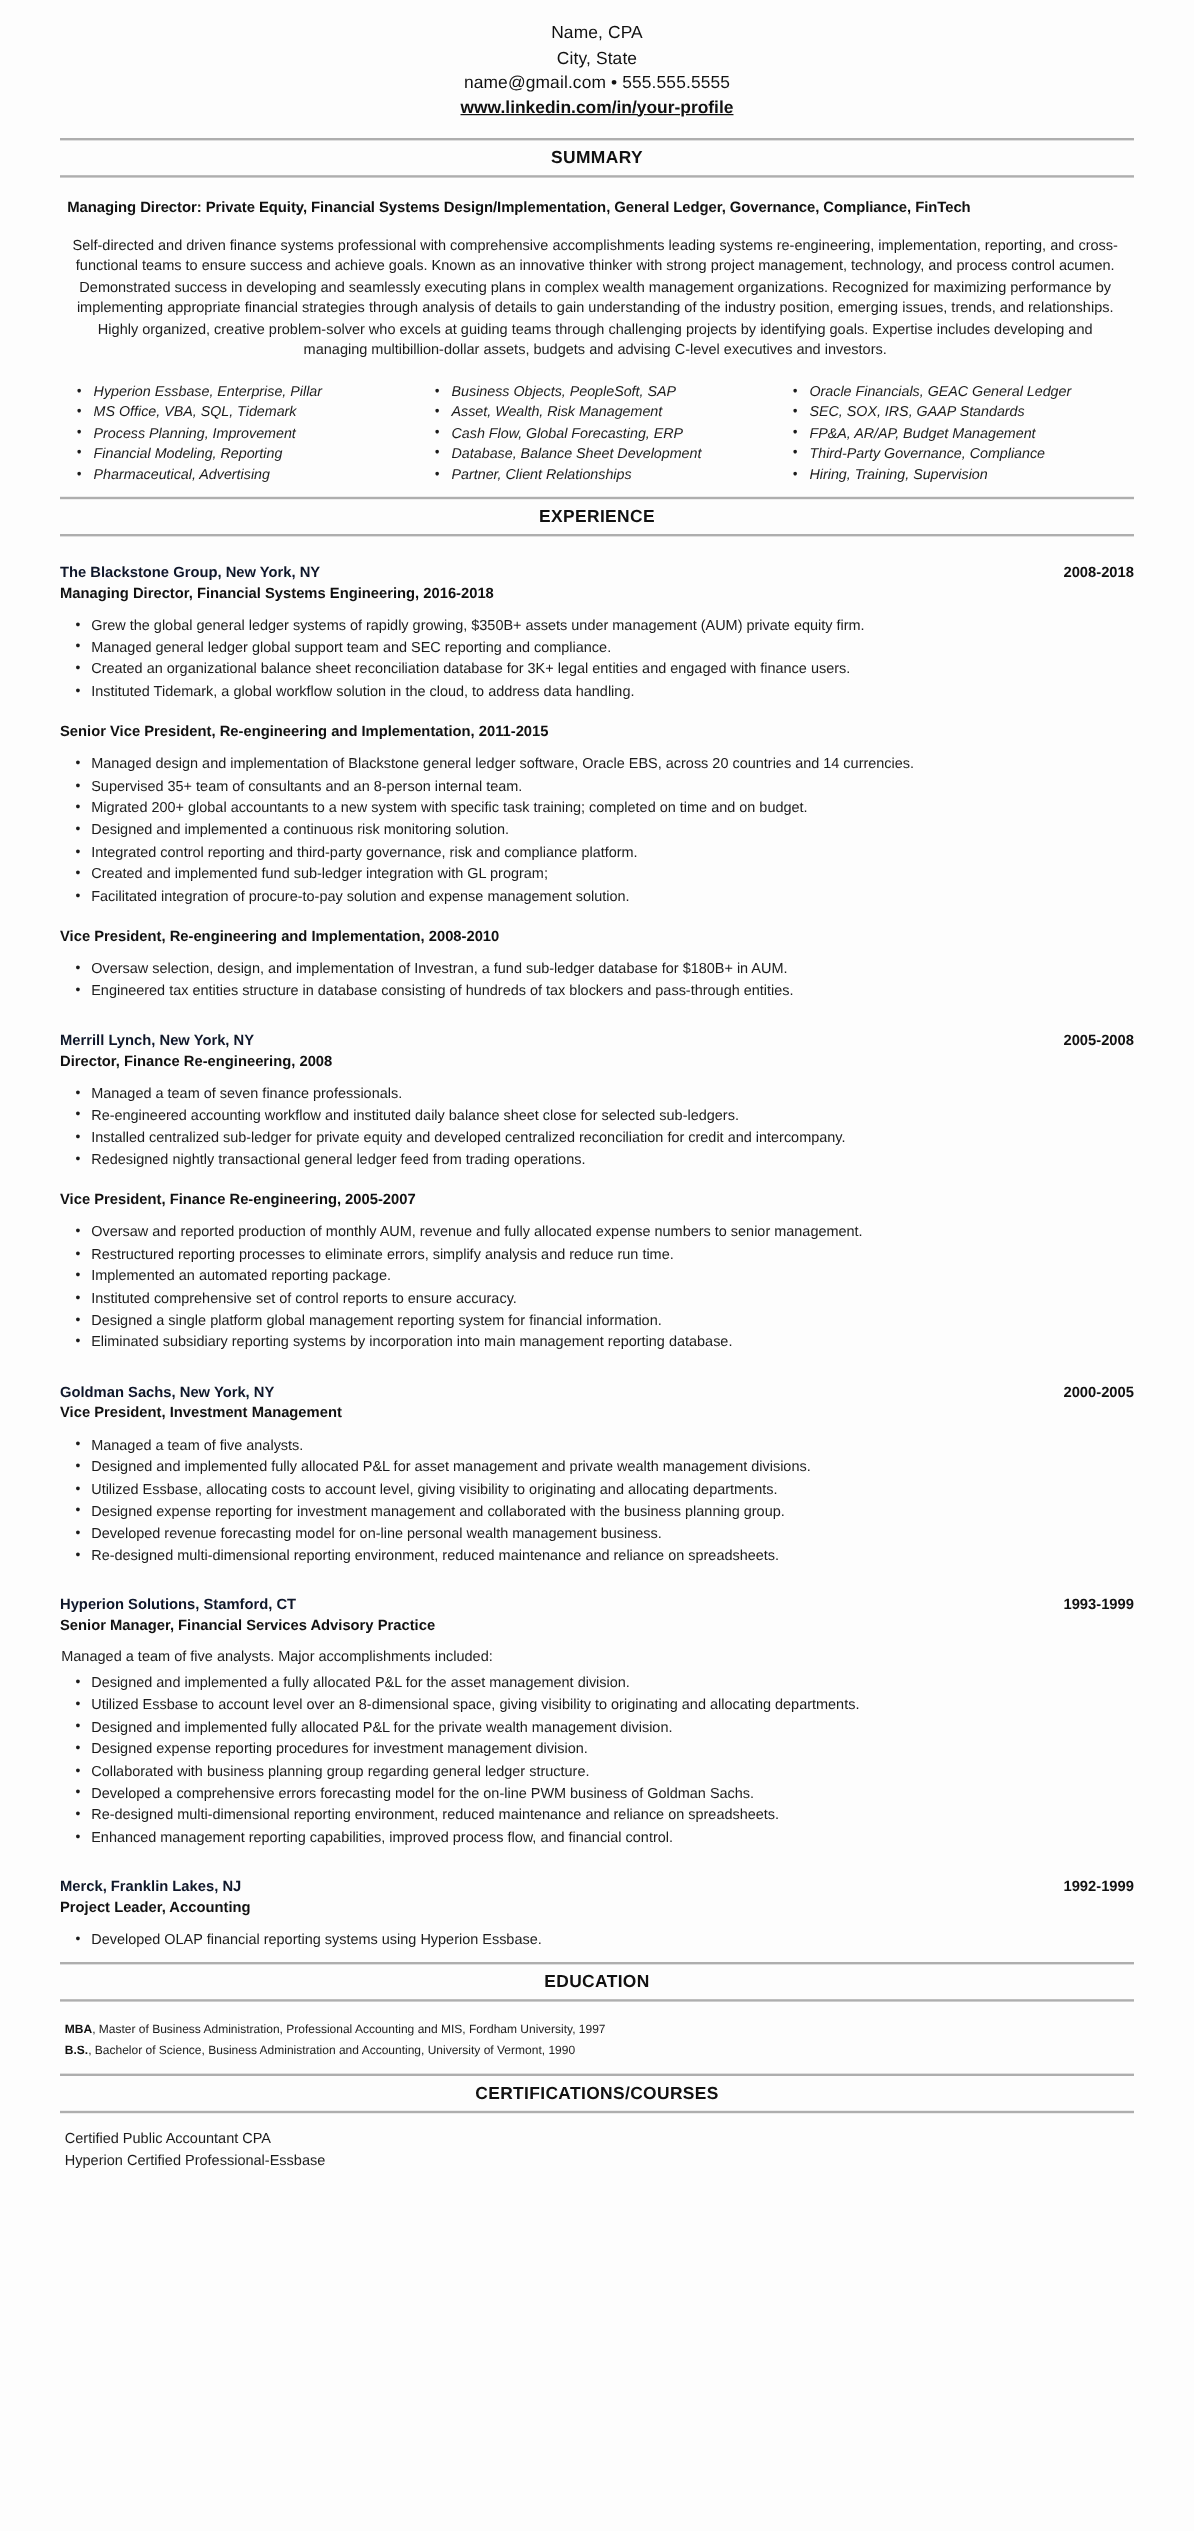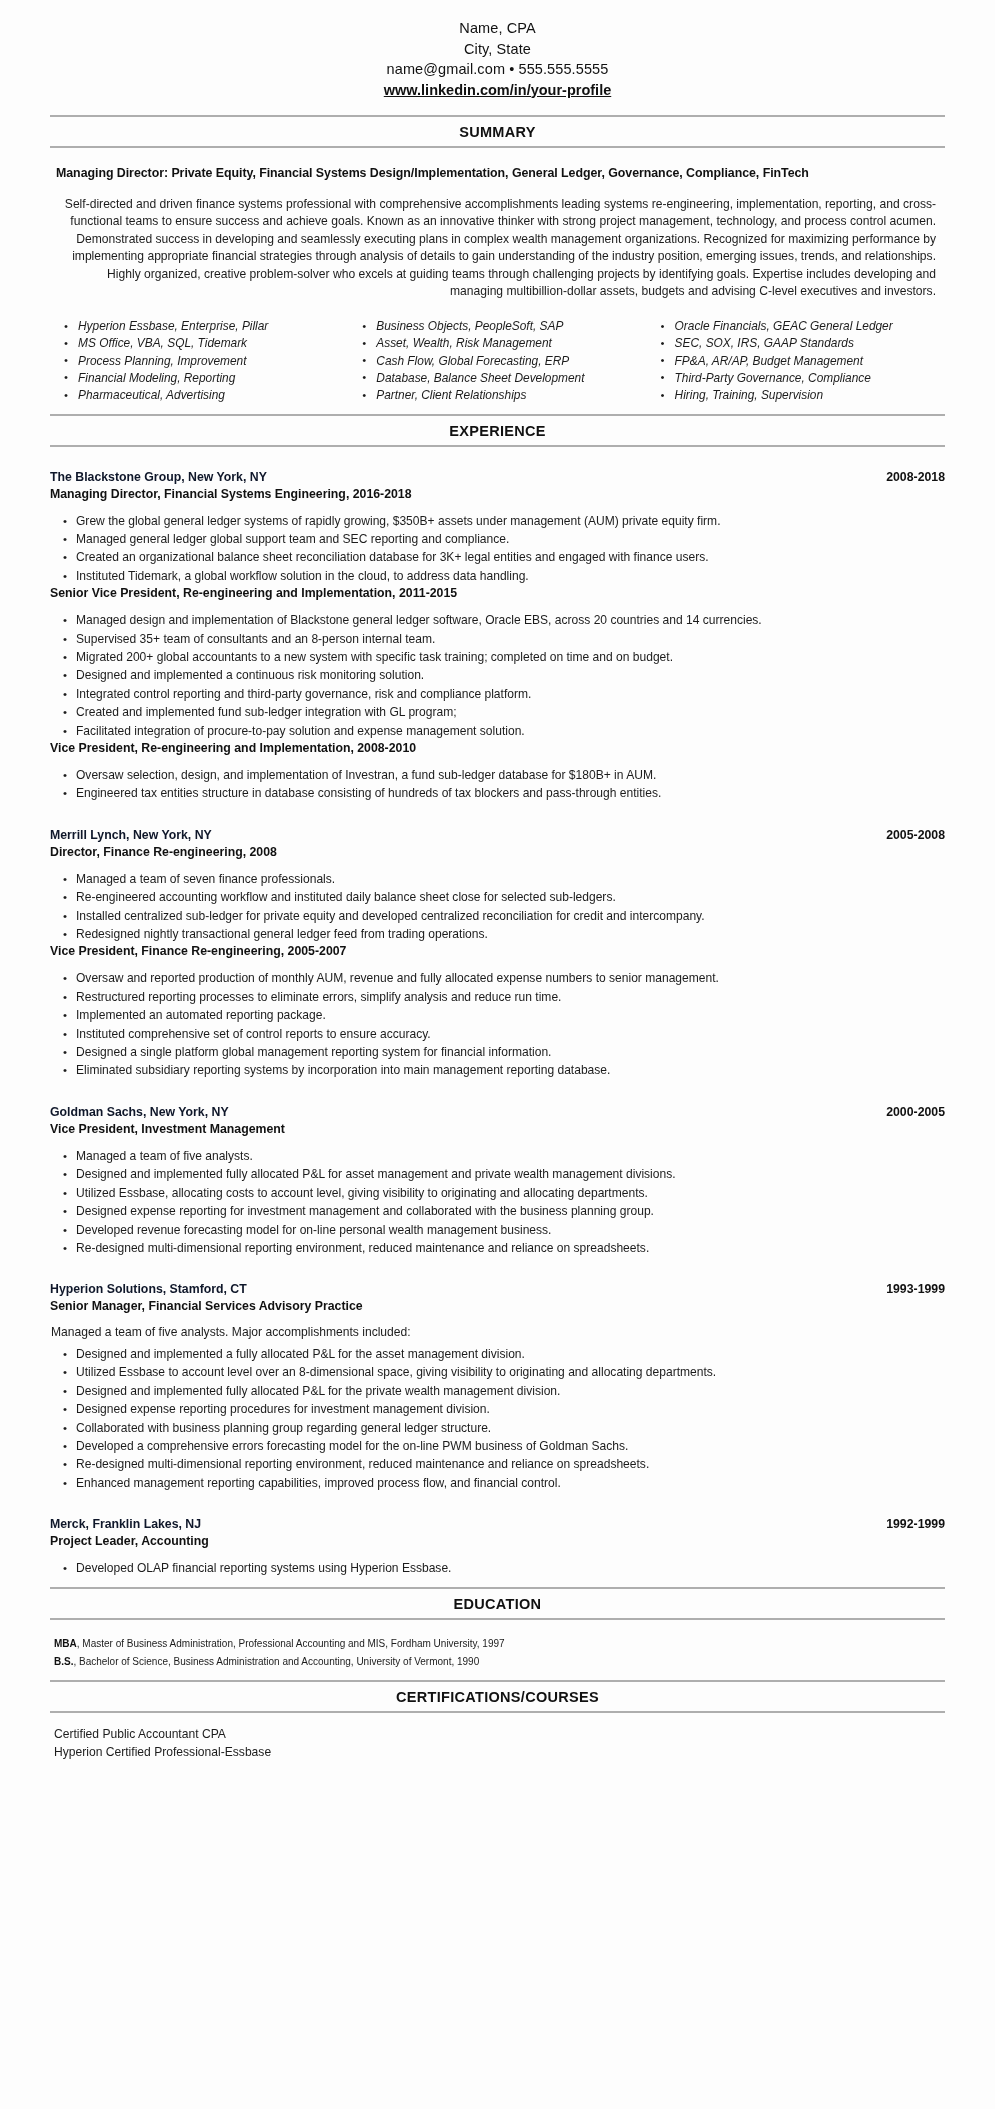--- a/index.html
+++ b/index.html
@@ -58,21 +58,21 @@
     font-weight: bold;
     font-size: 12.4px;
     margin: 18px 0 16px 6px;
     color: #111;
     letter-spacing: -.05px;
   }
   .summary-para {
     font-size: 12.1px;
     line-height: 17.6px;
     margin: 0 0 0 6px;
-    text-align: right;
+    text-align: center;
     color: #1c1c1c;
     max-width: 880px;
   }
   
   .skills {
     display: flex;
     margin: 17px 0 0 0;
     gap: 0;
   }
   .skills-col { width: 33.33%; }
@@ -116,21 +116,21 @@
     color: #111;
     white-space: nowrap;
     padding-left: 16px;
   }
   .job-title {
     font-weight: bold;
     font-size: 12.3px;
     line-height: 17px;
     color: #111;
   }
-  .role { }
+  .role { margin-top: 16px; }
   .role-title {
     font-weight: bold;
     font-size: 12.3px;
     line-height: 17px;
     color: #111;
     margin-bottom: 2px;
   }
   .role-intro {
     font-size: 12.1px;
     line-height: 17.6px;

